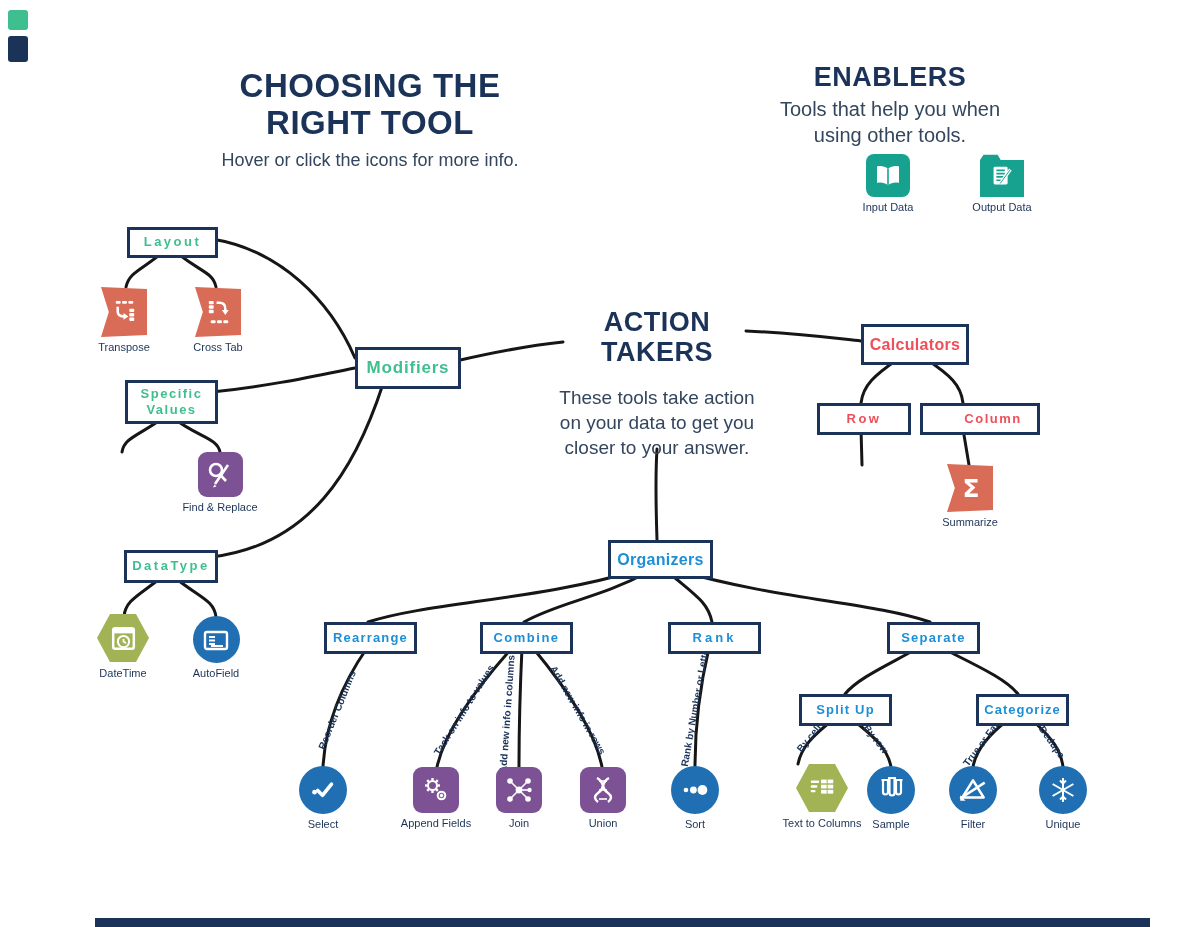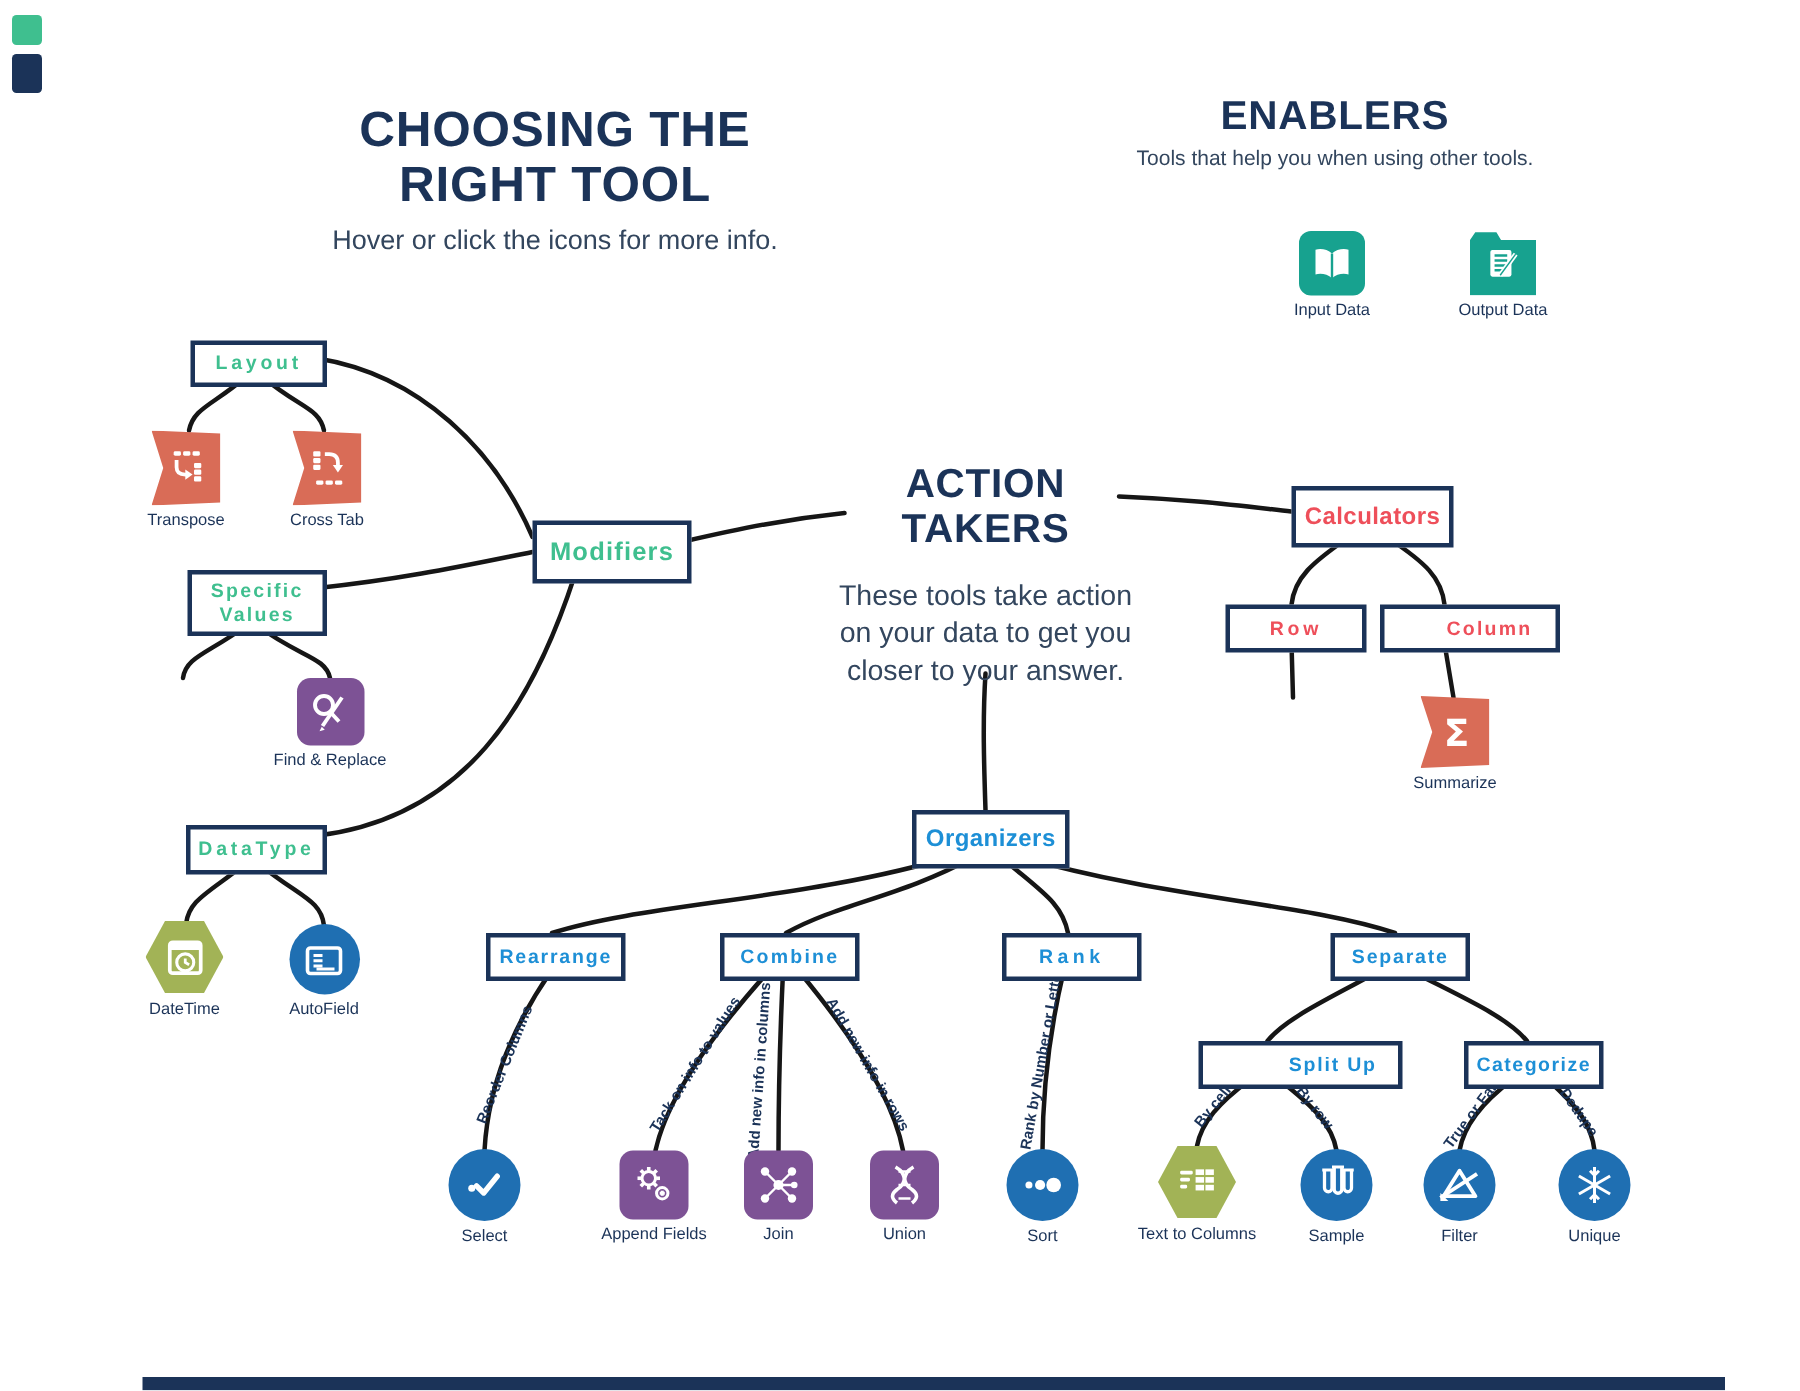--- a/index.html
+++ b/index.html
@@ -6,21 +6,21 @@
   #page{position:relative;width:1200px;height:927px;background:#fff;overflow:hidden;
         font-family:"Liberation Sans","DejaVu Sans",sans-serif;color:#1b3358;}
   svg.edges{position:absolute;left:0;top:0;z-index:1;}
   .edge{fill:none;stroke:#161616;stroke-width:3;stroke-linecap:round;}
 
   .h-block{position:absolute;text-align:center;z-index:2;}
   .h-title{font-weight:800;font-size:33px;line-height:1.12;color:#1b3358;letter-spacing:0.5px;}
   .h-sub{font-size:18px;color:#33465e;margin-top:7px;line-height:1.3;}
   .h-title.mid{font-size:27px;}
   .h-sub.mid{font-size:19px;margin-top:19px;}
-  .h-sub.sm{font-size:14px;margin-top:4px;}
+  .h-sub.sm{font-size:20px;margin-top:4px;}
 
   .box{position:absolute;background:#fff;border:3px solid #1b3358;z-index:3;
        display:flex;align-items:center;justify-content:center;text-align:center;
        font-weight:bold;line-height:1.25;}
   .bsm{font-size:13px;letter-spacing:2.5px;}
   .bbig{font-size:17px;letter-spacing:0.8px;}
   .green{color:#3fbf8f}.blue{color:#1d8fd6}.red{color:#ee4f5a}
 
   .tool{position:absolute;width:100px;display:flex;flex-direction:column;align-items:center;z-index:3;cursor:pointer;}
   .tool .label{font-size:11px;color:#1b3358;margin-top:4px;white-space:nowrap;font-weight:500;}
@@ -127,21 +127,21 @@
   <div class="box bbig green" style="left:355px;top:347px;width:100px;height:36px;">Modifiers</div>
   <div class="box bsm green" style="left:124px;top:550px;width:88px;height:27px;">DataType</div>
   <div class="box bbig red" style="left:861px;top:324px;width:102px;height:35px;letter-spacing:0.3px;font-size:16px;">Calculators</div>
   <div class="box bsm red" style="left:817px;top:403px;width:88px;height:26px;">Row</div>
   <div class="box bsm red" style="left:920px;top:403px;width:88px;height:26px;letter-spacing:1.5px;padding-left:26px;">Column</div>
   <div class="box bbig blue" style="left:608px;top:540px;width:99px;height:33px;letter-spacing:0.3px;font-size:16px;text-align:right;">Organizers</div>
   <div class="box bsm blue" style="left:324px;top:622px;width:87px;height:26px;letter-spacing:1.2px;">Rearrange</div>
   <div class="box bsm blue" style="left:480px;top:622px;width:87px;height:26px;letter-spacing:1.5px;">Combine</div>
   <div class="box bsm blue" style="left:668px;top:622px;width:87px;height:26px;letter-spacing:3px;">Rank</div>
   <div class="box bsm blue" style="left:887px;top:622px;width:87px;height:26px;letter-spacing:1.2px;">Separate</div>
-  <div class="box bsm blue" style="left:799px;top:694px;width:87px;height:26px;letter-spacing:1.2px;padding-left:43px;">Split Up</div>
+  <div class="box bsm blue" style="left:799px;top:694px;width:87px;height:26px;letter-spacing:1.2px;">Split Up</div>
   <div class="box bsm blue" style="left:976px;top:694px;width:87px;height:26px;letter-spacing:1px;">Categorize</div>
 
   <div class="elabel" style="left:337px;top:710px;transform:translate(-50%,-50%) rotate(-68deg);">Reorder Columns</div>
   <div class="elabel" style="left:464px;top:710px;transform:translate(-50%,-50%) rotate(-58deg);">Tack on info to values</div>
   <div class="elabel" style="left:507px;top:714px;transform:translate(-50%,-50%) rotate(-86deg);">Add new info in columns</div>
   <div class="elabel" style="left:578px;top:710px;transform:translate(-50%,-50%) rotate(60deg);">Add new info in rows</div>
   <div class="elabel" style="left:695px;top:706px;transform:translate(-50%,-50%) rotate(-80deg);">Rank by Number or Letter</div>
   <div class="elabel" style="left:809px;top:738px;transform:translate(-50%,-50%) rotate(-51deg);">By cell</div>
   <div class="elabel" style="left:876px;top:739px;transform:translate(-50%,-50%) rotate(52deg);">By row</div>
   <div class="elabel" style="left:984px;top:740px;transform:translate(-50%,-50%) rotate(-53deg);">True or False</div>
@@ -313,21 +313,21 @@
           <g fill="#fff">
         <circle cx="7.5" cy="16" r="2.2"></circle>
             <circle cx="14.5" cy="16" r="3.2"></circle>
             <circle cx="23" cy="16" r="4.6"></circle>
           </g>
         </svg>
     </span>
     <span class="label">Sort</span>
   </div>
 
-  <div class="tool" style="left:748px;top:763px;">
+  <div class="tool" style="left:772px;top:763px;">
     <span class="shape hex" style="width:52px;height:50px;">
       <svg viewBox="0 0 32 32" width="30" height="30">
           <g fill="#fff">
         <rect x="4" y="8" width="9" height="2.6" rx="1"></rect>
             <rect x="4" y="13" width="7" height="2.6" rx="1"></rect>
             <rect x="4" y="18" width="5" height="2.6" rx="1"></rect>
         <rect x="15" y="7" width="6" height="4"></rect>
             <rect x="22" y="7" width="6" height="4"></rect>
         <rect x="15" y="12.5" width="6" height="4"></rect>
             <rect x="22" y="12.5" width="6" height="4"></rect>

